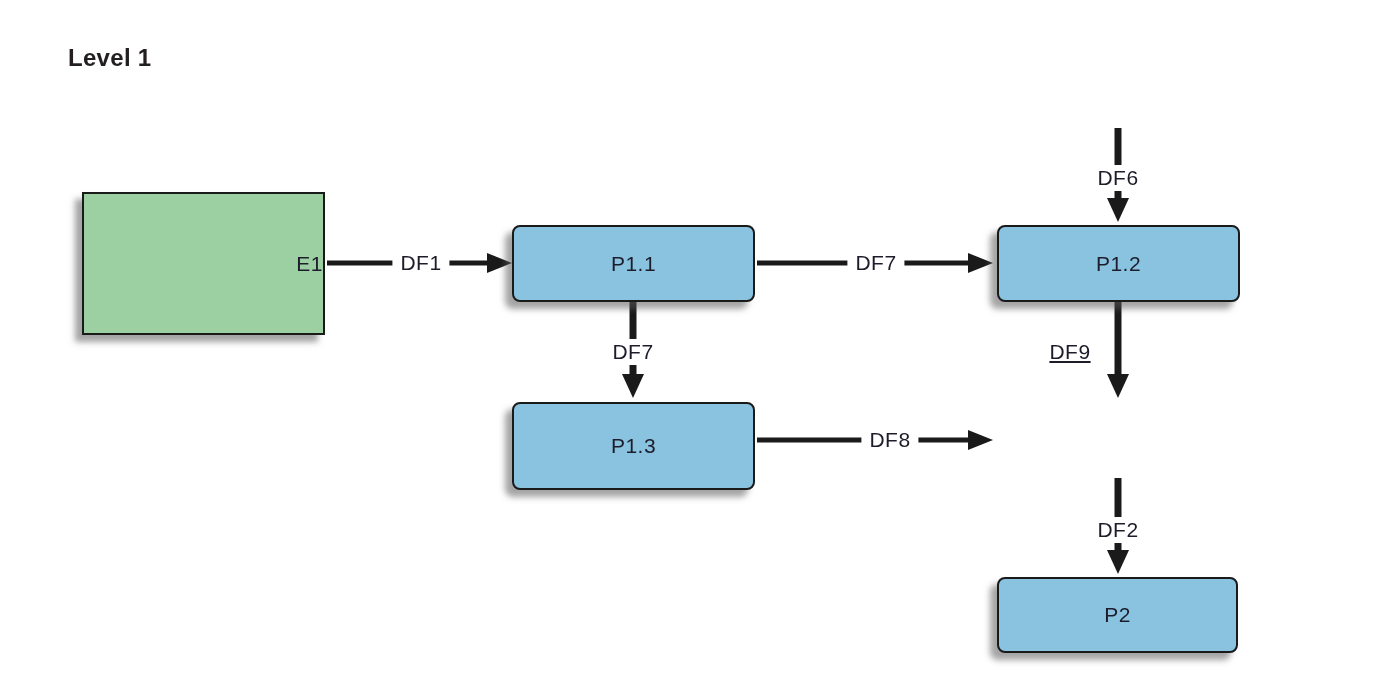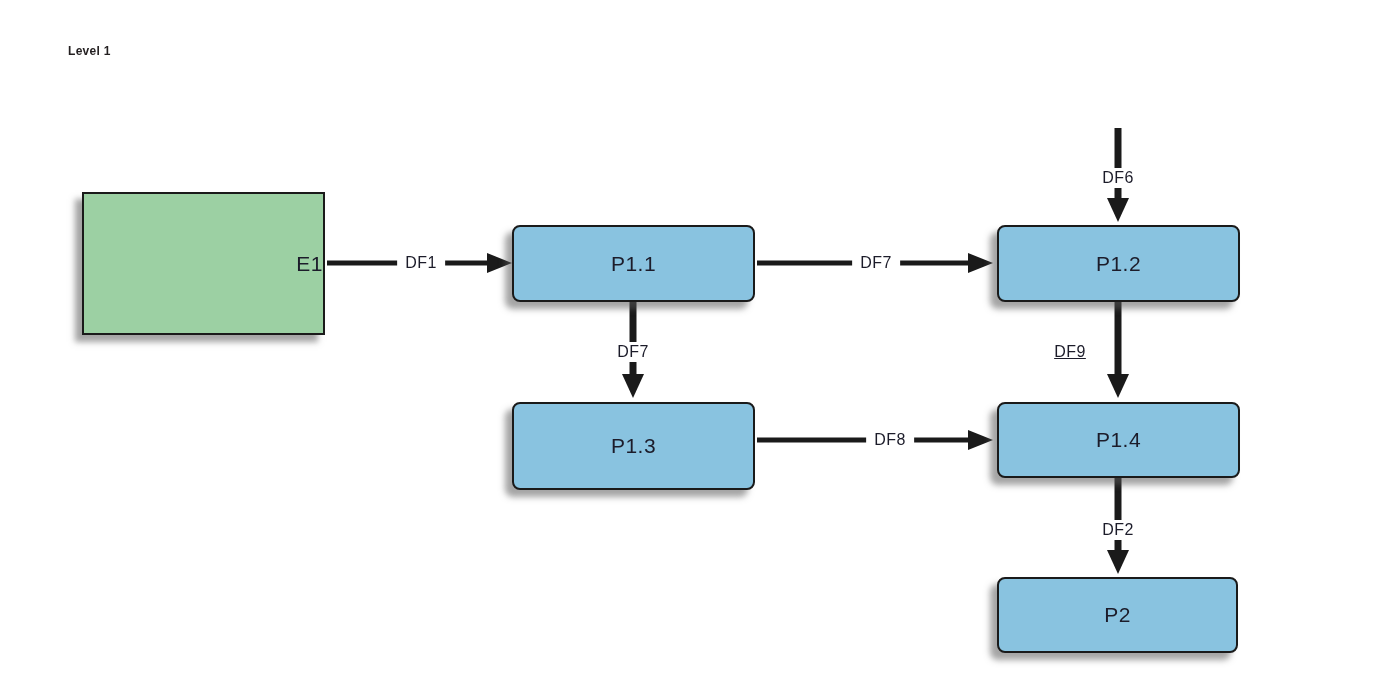--- a/index.html
+++ b/index.html
@@ -5,21 +5,21 @@
   html,body{margin:0;padding:0;background:#ffffff;}
   #canvas{
     position:relative;
     width:1400px;height:676px;
     background:#ffffff;
     font-family:"Liberation Sans","DejaVu Sans",sans-serif;
     overflow:hidden;
   }
   #diagram-title{
     position:absolute;left:68px;top:44px;
-    font-size:12px;font-weight:bold;color:#231f20;letter-spacing:.3px;
+    font-size:24px;font-weight:bold;color:#231f20;letter-spacing:.3px;
   }
   .node{
     position:absolute;
     display:flex;align-items:center;justify-content:center;
     font-size:21px;color:#1c1c2a;letter-spacing:.5px;
     box-sizing:border-box;
   }
   .process{
     background:#89c3e0;
     border:2px solid #1a1a1a;
@@ -37,21 +37,21 @@
     border-left:4px solid #3a3a3a;
     border-bottom:2px solid #4a4a4a;
     border-right:none;
     box-shadow:-3px 4px 4px rgba(120,120,120,.45);
   }
   .flow-label{
     position:absolute;
     transform:translate(-50%,-50%);
     background:#ffffff;
     padding:1px 8px;
-    font-size:16px;color:#1c1c2a;letter-spacing:.5px;
+    font-size:21px;color:#1c1c2a;letter-spacing:.5px;
     white-space:nowrap;
   }
   #wires{position:absolute;left:0;top:0;}
   #wires line{stroke:#1a1a1a;}
   #wires polygon{fill:#1a1a1a;}
 </style>
 </head>
 <body>
 
 <div id="canvas">
@@ -106,23 +106,20 @@
   </div>
 
   <div class="node process" style="left:997px;top:225px;width:243px;height:77px;">
     <span>P1.2</span>
   </div>
 
   <div class="node process" style="left:512px;top:402px;width:243px;height:88px;align-items:center;">
     <span>P1.3</span>
   </div>
 
-  <div class="node process" style="left:997px;top:402px;width:243px;height:76px;">
-    <span>P1.4</span>
-  </div>
 
   <div class="node process" style="left:997px;top:577px;width:241px;height:76px;justify-content:center;">
     <span>P2</span>
   </div>
 
   <div class="flow-label" style="left:421px;top:263px;">DF1</div>
   <div class="flow-label" style="left:1118px;top:178px;">DF6</div>
   <div class="flow-label" style="left:876px;top:263px;">DF7</div>
   <div class="flow-label" style="left:633px;top:352px;">DF7</div>
   <div class="flow-label" style="left:866px;top:440px;margin-left:24px;">DF8</div>

